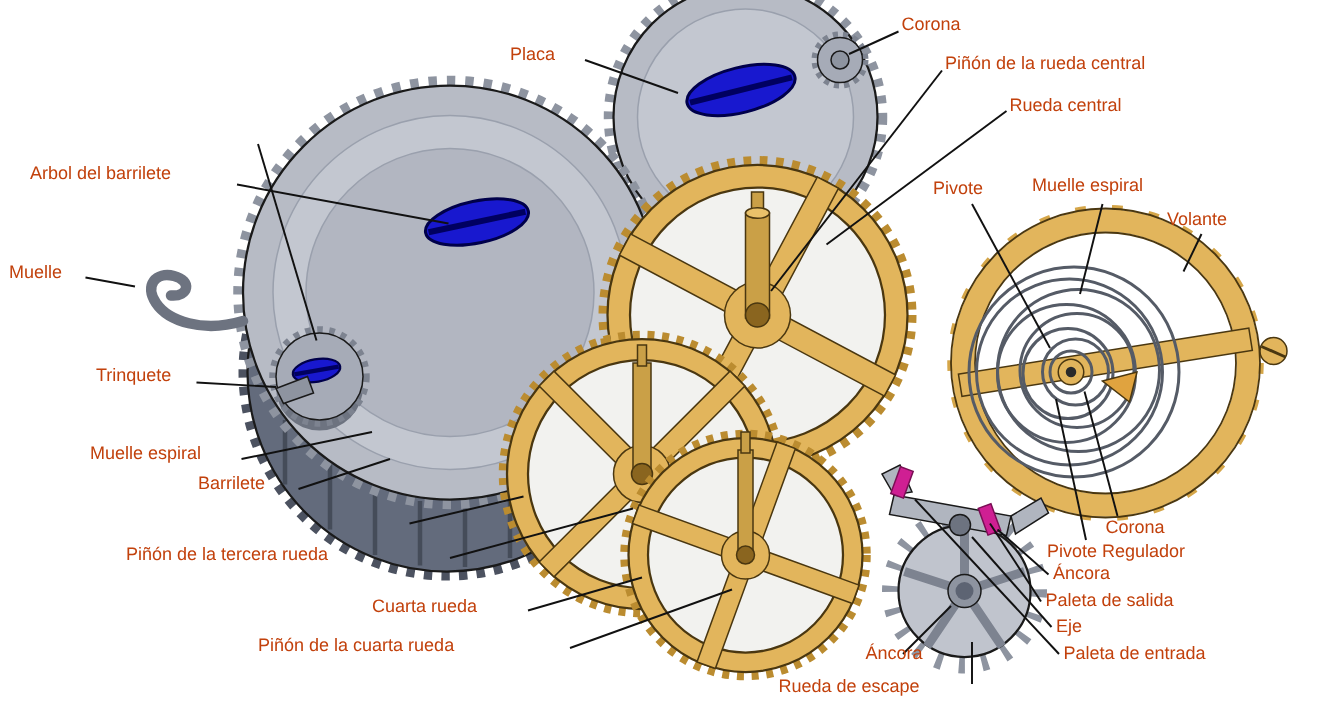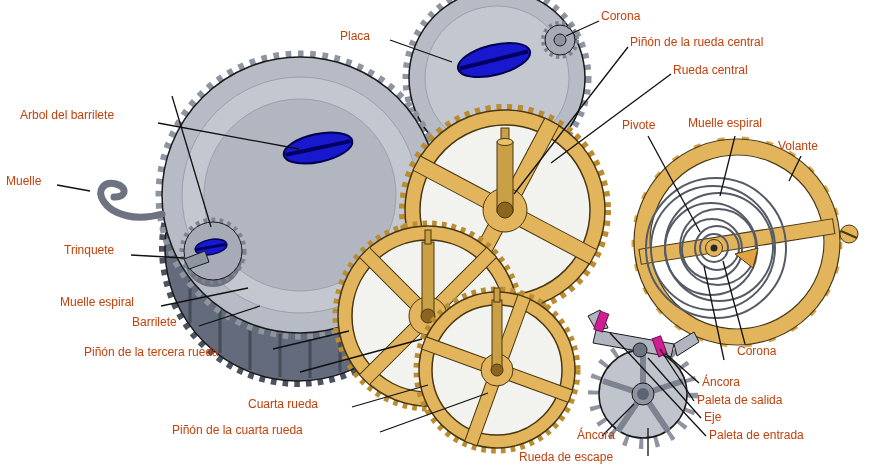--- a/index.html
+++ b/index.html
@@ -182,24 +182,25 @@
   <div class="lbl" style="left:673px;top:64px">Rueda central</div>
   <div class="lbl" style="left:630px;top:36px">Piñón de la rueda central</div>
   <div class="lbl" style="left:622px;top:119px">Pivote</div>
   <div class="lbl" style="left:688px;top:117px">Muelle espiral</div>
   <div class="lbl" style="left:778px;top:140px">Volante</div>
   <div class="lbl" style="left:20px;top:109px">Arbol del barrilete</div>
   <div class="lbl" style="left:6px;top:175px">Muelle</div>
   <div class="lbl" style="left:64px;top:244px">Trinquete</div>
   <div class="lbl" style="left:60px;top:296px">Muelle espiral</div>
   <div class="lbl" style="left:132px;top:316px">Barrilete</div>
-  <div class="lbl" style="left:84px;top:346px">Piñón de la tercera rueda</div>
+  <div class="lbl" style="left:84px;top:363px">Piñón de la tercera rueda</div>
   <div class="lbl" style="left:172px;top:424px">Piñón de la cuarta rueda</div>
   <div class="lbl" style="left:248px;top:398px">Cuarta rueda</div>
   <div class="lbl" style="left:577px;top:429px">Áncora</div>
   <div class="lbl" style="left:519px;top:451px">Rueda de escape</div>
   <div class="lbl" style="left:702px;top:376px">Áncora</div>
   <div class="lbl" style="left:697px;top:394px">Paleta de salida</div>
   <div class="lbl" style="left:704px;top:411px">Eje</div>
   <div class="lbl" style="left:709px;top:429px">Paleta de entrada</div>
   <div class="lbl" style="left:737px;top:345px">Corona</div>
+  <div class="lbl" style="left:698px;top:361px">Pivote Regulador</div>
 
 </div>
 
 </body></html>

